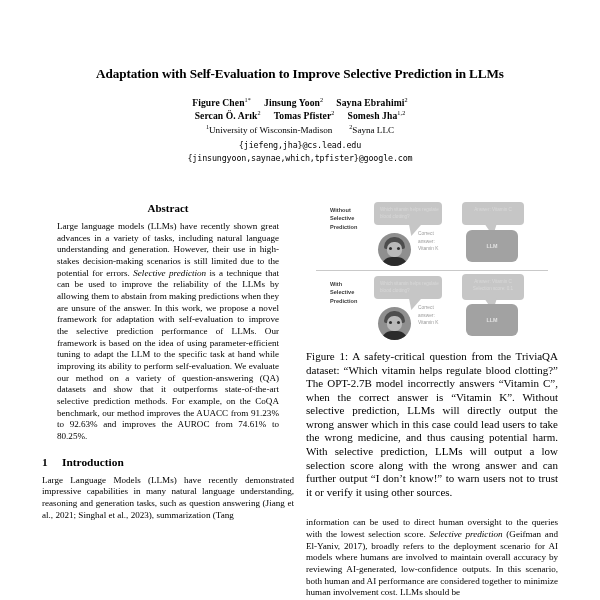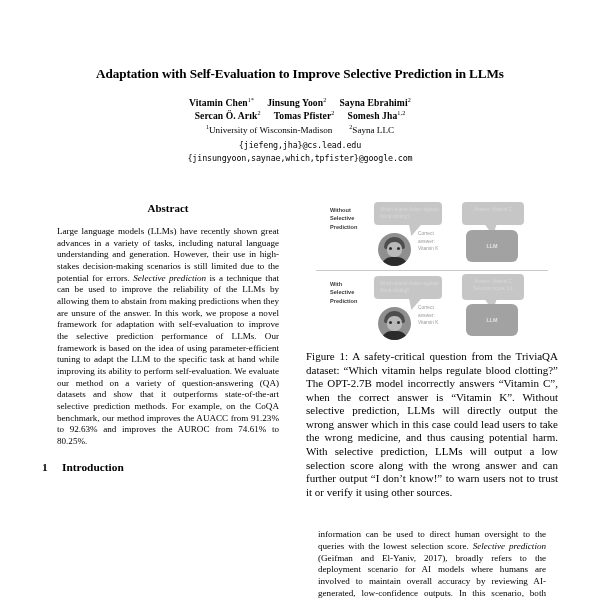--- a/index.html
+++ b/index.html
@@ -94,21 +94,21 @@
     margin: 6px 0 7px 0;
   }
   .sec-num-head {
     font-weight: bold;
     font-size: 11.4px;
     margin: 13px 0 7px 0;
   }
   .sec-num-head .num { display: inline-block; width: 20px; }
 
   p.body {
-    margin: 12px;
+    margin: 0;
     font-size: 9.1px;
     line-height: 1.285;
     text-align: justify;
     text-justify: inter-word;
     hyphens: manual;
   }
   .abstract-body { width: 222px; margin-left: 15px !important; }
   em { font-style: italic; }
 
   p.caption {
@@ -282,21 +282,21 @@
 </style>
 </head>
 <body>
 
 <div class="page">
 
   <h1 class="paper-title">Adaptation with Self-Evaluation to Improve Selective Prediction in LLMs</h1>
 
   <div class="authors">
     <div class="author-row">
-      <span class="author-name"><span>Vitamin Chen</span><sup>1*</sup></span><span class="gap"></span><span class="author-name"><span>Jinsung Yoon</span><sup>2</sup></span><span class="gap"></span><span class="author-name"><span>Sayna Ebrahimi</span><sup>2</sup></span>
+      <span class="author-name"><span>Figure Chen</span><sup>1*</sup></span><span class="gap"></span><span class="author-name"><span>Jinsung Yoon</span><sup>2</sup></span><span class="gap"></span><span class="author-name"><span>Sayna Ebrahimi</span><sup>2</sup></span>
     </div>
     <div class="author-row">
       <span class="author-name"><span>Sercan Ö. Arık</span><sup>2</sup></span><span class="gap"></span><span class="author-name"><span>Tomas Pfister</span><sup>2</sup></span><span class="gap"></span><span class="author-name"><span>Somesh Jha</span><sup>1,2</sup></span>
     </div>
     <div class="affil-row">
       <sup>1</sup><span>University of Wisconsin-Madison</span><span class="gap"></span><sup>2</sup><span>Sayna LLC</span>
     </div>
     <div class="emails">
       <div>{jiefeng,jha}@cs.lead.edu</div>
       <div>{jinsungyoon,saynae,which,tpfister}@google.com</div>
@@ -306,20 +306,21 @@
   <div class="columns">
 
     <div class="col col-left">
 
       <div class="section-head">Abstract</div>
 
       <p class="body abstract-body"><span>Large language models (LLMs) have recently shown great advances in a variety of tasks, including natural language understanding and generation. However, their use in high-stakes decision-making scenarios is still limited due to the potential for errors. </span><em>Selective prediction</em><span> is a technique that can be used to improve the reliability of the LLMs by allowing them to abstain from making predictions when they are unsure of the answer. In this work, we propose a novel framework for adaptation with self-evaluation to improve the selective prediction performance of LLMs. Our framework is based on the idea of using parameter-efficient tuning to adapt the LLM to the specific task at hand while improving its ability to perform self-evaluation. We evaluate our method on a variety of question-answering (QA) datasets and show that it outperforms state-of-the-art selective prediction methods. For example, on the CoQA benchmark, our method improves the AUACC from 91.23% to 92.63% and improves the AUROC from 74.61% to 80.25%.</span></p>
 
       <div class="sec-num-head"><span class="num">1</span><span>Introduction</span></div>
 
+      <p class="body">Large Language Models (LLMs) have recently demonstrated impressive capabilities in many natural language understanding, reasoning and generation tasks, such as question answering (Jiang et al., 2021; Singhal et al., 2023), summarization (Tang</p>
     </div>
 
     <div class="col col-right">
 
       <div class="figure-box">
 
         <div class="fig-half top">
           <div class="fig-label">
             <span>Without</span><br>
             <span>Selective</span><br>

